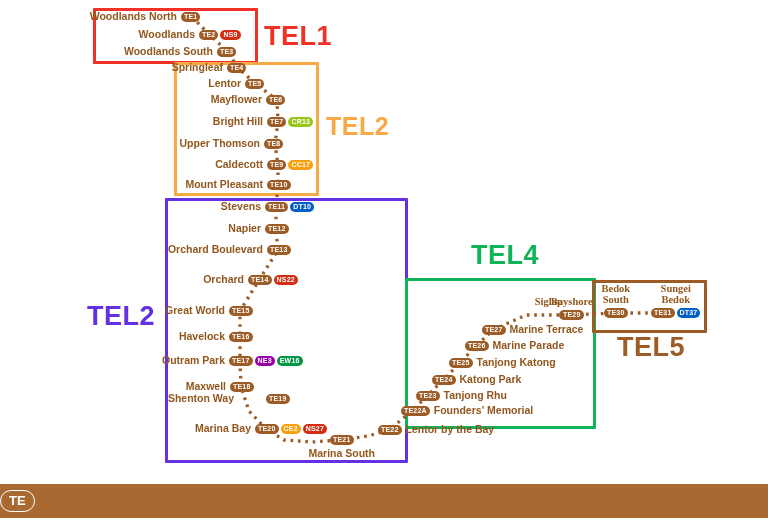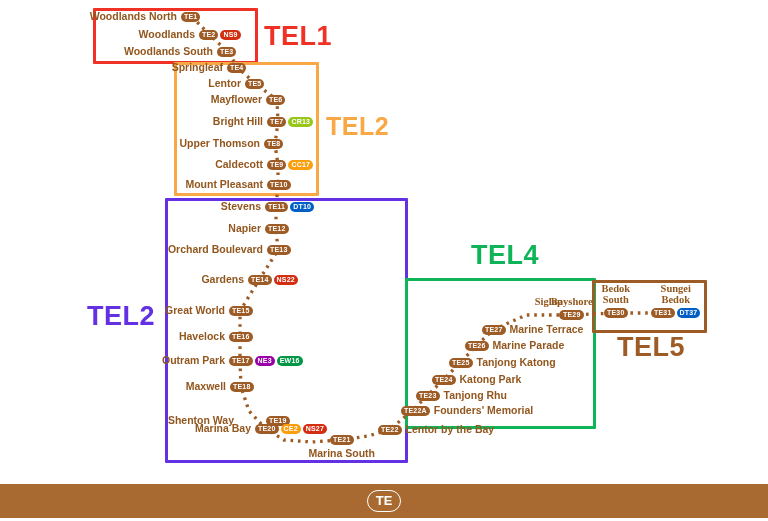--- a/index.html
+++ b/index.html
@@ -17,21 +17,21 @@
   }
   .st-label{
     position:absolute;font-weight:bold;font-size:10.5px;color:#92571E;white-space:nowrap;line-height:1.1;
   }
   .pos-left  .st-label{right:calc(100% + 4px);top:50%;transform:translateY(-50%);text-align:right;}
   .pos-right .st-label{left:calc(100% + 4px);top:50%;transform:translateY(-50%);}
   .pos-above .st-label{bottom:calc(100% + 2px);left:50%;transform:translateX(-50%);text-align:center;white-space:pre-line;font-family:Liberation Serif, serif;}
   .pos-below .st-label{top:calc(100% + 3px);left:50%;transform:translateX(-50%);text-align:center;}
   #legend-bar{
     position:absolute;left:0;top:484px;width:768px;height:34px;z-index:4;
-    display:flex;align-items:center;justify-content:center;gap:13px;
+    display:flex;align-items:center;justify-content:flex-start;gap:13px;
   }
   #legend-pill{
     color:#fff;font-weight:bold;font-size:13px;border:1.5px solid #fff;border-radius:11px;
     padding:2px 8px;line-height:1.2;
   }
   #legend-title{color:#fff;font-weight:bold;font-size:16.5px;letter-spacing:0.2px;}
 </style>
 </head>
 <body>
 
@@ -104,21 +104,21 @@
       </div>
       <div class="station pos-left" style="left: 265px; top: 224px;">
         <span class="st-label" style="color: rgb(146, 87, 30);">Napier</span>
         <span class="badge" style="background: rgb(157, 91, 37);">TE12</span>
       </div>
       <div class="station pos-left" style="left: 267px; top: 245px;">
         <span class="st-label" style="color: rgb(146, 87, 30);">Orchard Boulevard</span>
         <span class="badge" style="background: rgb(157, 91, 37);">TE13</span>
       </div>
       <div class="station pos-left" style="left: 248px; top: 275px;">
-        <span class="st-label" style="color: rgb(146, 87, 30);">Gardens</span>
+        <span class="st-label" style="color: rgb(146, 87, 30);">Orchard</span>
         <span class="badge" style="background: rgb(157, 91, 37);">TE14</span>
         <span class="badge" style="background: rgb(212, 46, 18);">NS22</span>
       </div>
       <div class="station pos-left" style="left: 229px; top: 306px;">
         <span class="st-label" style="color: rgb(146, 87, 30);">Great World</span>
         <span class="badge" style="background: rgb(157, 91, 37);">TE15</span>
       </div>
       <div class="station pos-left" style="left: 229px; top: 332px;">
         <span class="st-label" style="color: rgb(146, 87, 30); padding-left: 40px;">Havelock</span>
         <span class="badge" style="background: rgb(157, 91, 37);">TE16</span>
@@ -126,21 +126,21 @@
       <div class="station pos-left" style="left: 229px; top: 356px;">
         <span class="st-label" style="color: rgb(146, 87, 30);">Outram Park</span>
         <span class="badge" style="background: rgb(157, 91, 37);">TE17</span>
         <span class="badge" style="background: rgb(153, 0, 170);">NE3</span>
         <span class="badge" style="background: rgb(0, 150, 69);">EW16</span>
       </div>
       <div class="station pos-left" style="left: 230px; top: 382px;">
         <span class="st-label" style="color: rgb(146, 87, 30);">Maxwell</span>
         <span class="badge" style="background: rgb(157, 91, 37);">TE18</span>
       </div>
-      <div class="station pos-left" style="left: 238px; top: 416px; padding-left: 28px;">
+      <div class="station pos-left" style="left: 238px; top: 394px; padding-left: 28px;">
         <span class="st-label" style="color: rgb(146, 87, 30);">Shenton Way</span>
         <span class="badge" style="background: rgb(157, 91, 37);">TE19</span>
       </div>
       <div class="station pos-left" style="left: 255px; top: 424px;">
         <span class="st-label" style="color: rgb(146, 87, 30);">Marina Bay</span>
         <span class="badge" style="background: rgb(157, 91, 37);">TE20</span>
         <span class="badge" style="background: rgb(250, 158, 13);">CE2</span>
         <span class="badge" style="background: rgb(212, 46, 18);">NS27</span>
       </div>
       <div class="station pos-below" style="left: 330px; top: 435px;">

